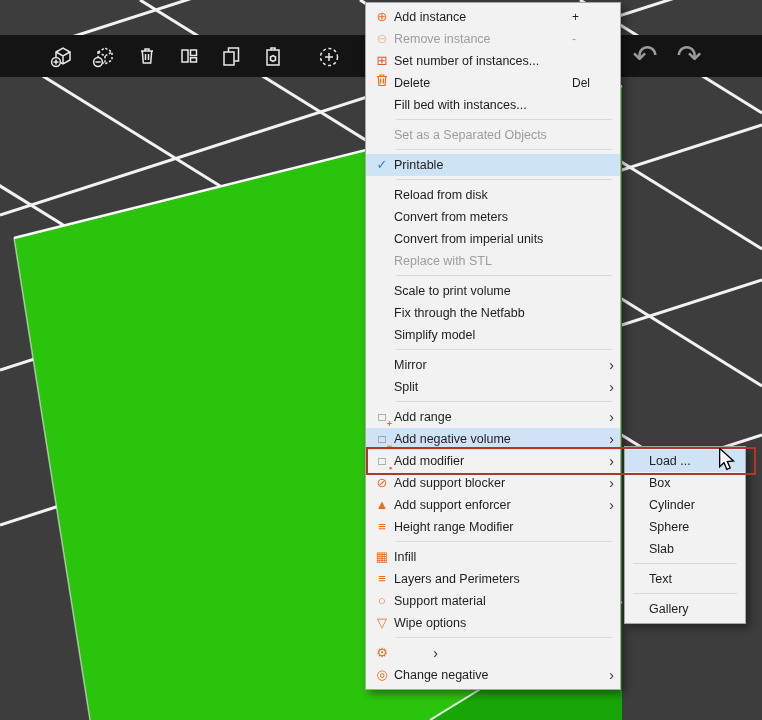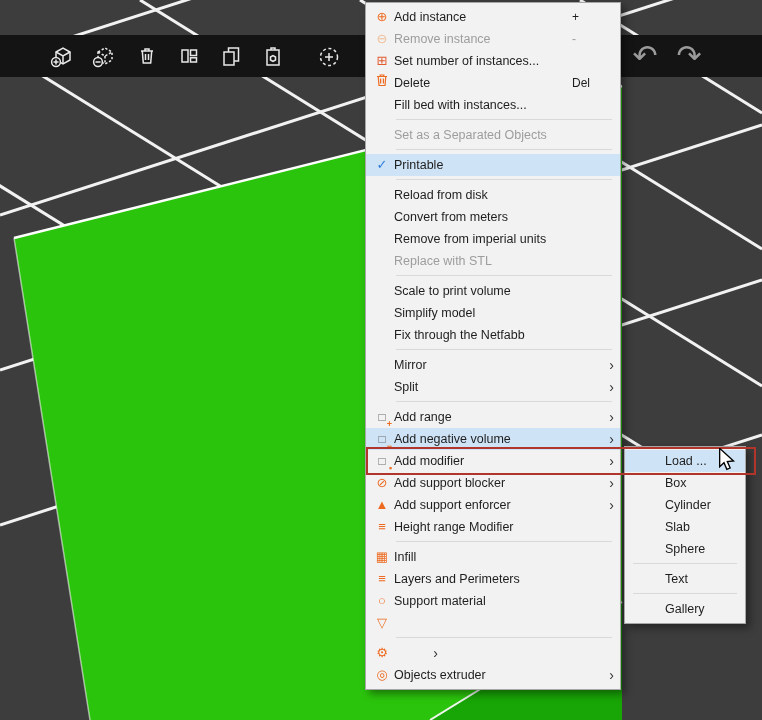--- a/index.html
+++ b/index.html
@@ -44,21 +44,21 @@
   .mi-ic.layered{position:relative;}
   .mi-ic .box-base{font-size:12px;}
   .mi-ic .box-ov{
     position:absolute;right:2px;bottom:-1px;font-size:9px;
     font-style:normal;font-weight:bold;line-height:9px;
   }
   .mi-label{flex:1;white-space:nowrap;overflow:hidden;}
   .mi-short{flex:0 0 30px;font-size:12px;text-align:left;padding-left:2px;}
   .mi-arrow{flex:0 0 12px;text-align:right;font-size:14px;color:#333;line-height:22px;}
   .sep{height:1px;background:#d9d9d9;margin:3px 8px 4px 30px;}
-  .submenu .mi{padding-left:18px;}
+  .submenu .mi{padding-left:2px;}
   .submenu .mi-ic{flex:0 0 22px;width:22px;}
   .submenu .mi-short{flex:0 0 0px;width:0;padding:0;}
   .submenu .mi-arrow{flex:0 0 8px;}
   .submenu .sep{margin-left:8px;}
 
   
   .annotation{
     position:absolute;left:366px;top:447px;width:390px;height:28px;
     border:2px solid #b2352b;box-sizing:border-box;
     z-index:40;pointer-events:none;
@@ -214,46 +214,46 @@
         <span class="mi-arrow"></span>
       </div>
       <div class="mi">
         <span class="mi-ic"></span>
         <span class="mi-label">Convert from meters</span>
         <span class="mi-short"></span>
         <span class="mi-arrow"></span>
       </div>
       <div class="mi">
         <span class="mi-ic"></span>
-        <span class="mi-label">Remove from imperial units</span>
+        <span class="mi-label">Convert from imperial units</span>
         <span class="mi-short"></span>
         <span class="mi-arrow"></span>
       </div>
       <div class="mi disabled">
         <span class="mi-ic"></span>
         <span class="mi-label">Replace with STL</span>
         <span class="mi-short"></span>
         <span class="mi-arrow"></span>
       </div>
       <div class="sep"></div>
       <div class="mi">
         <span class="mi-ic"></span>
         <span class="mi-label">Scale to print volume</span>
         <span class="mi-short"></span>
         <span class="mi-arrow"></span>
       </div>
       <div class="mi">
         <span class="mi-ic"></span>
+        <span class="mi-label">Fix through the Netfabb</span>
+        <span class="mi-short"></span>
+        <span class="mi-arrow"></span>
+      </div>
+      <div class="mi">
+        <span class="mi-ic"></span>
         <span class="mi-label">Simplify model</span>
-        <span class="mi-short"></span>
-        <span class="mi-arrow"></span>
-      </div>
-      <div class="mi">
-        <span class="mi-ic"></span>
-        <span class="mi-label">Fix through the Netfabb</span>
         <span class="mi-short"></span>
         <span class="mi-arrow"></span>
       </div>
       <div class="sep"></div>
       <div class="mi">
         <span class="mi-ic"></span>
         <span class="mi-label">Mirror</span>
         <span class="mi-short"></span>
         <span class="mi-arrow">›</span>
       </div>
@@ -314,32 +314,33 @@
         <span class="mi-arrow"></span>
       </div>
       <div class="mi">
         <span class="mi-ic" style="color: rgb(237, 107, 33);">○</span>
         <span class="mi-label">Support material</span>
         <span class="mi-short"></span>
         <span class="mi-arrow"></span>
       </div>
       <div class="mi">
         <span class="mi-ic" style="color: rgb(237, 107, 33);">▽</span>
+        <span class="mi-label">Wipe options</span>
         <span class="mi-short"></span>
         <span class="mi-arrow"></span>
       </div>
       <div class="sep"></div>
       <div class="mi">
         <span class="mi-ic" style="color: rgb(237, 107, 33);">⚙</span>
         <span class="mi-short"></span>
         <span class="mi-arrow">›</span>
       </div>
       <div class="mi">
         <span class="mi-ic" style="color: rgb(237, 107, 33);">◎</span>
-        <span class="mi-label">Objects extruder</span>
+        <span class="mi-label">Change negative</span>
         <span class="mi-short"></span>
         <span class="mi-arrow">›</span>
       </div>
     </div>
   <div class="menu submenu" id="sub-menu">
       <div class="mi hl">
         <span class="mi-ic"></span>
         <span class="mi-label">Load ...</span>
         <span class="mi-short"></span>
         <span class="mi-arrow"></span>
@@ -351,27 +352,27 @@
         <span class="mi-arrow"></span>
       </div>
       <div class="mi">
         <span class="mi-ic"></span>
         <span class="mi-label">Cylinder</span>
         <span class="mi-short"></span>
         <span class="mi-arrow"></span>
       </div>
       <div class="mi">
         <span class="mi-ic"></span>
+        <span class="mi-label">Sphere</span>
+        <span class="mi-short"></span>
+        <span class="mi-arrow"></span>
+      </div>
+      <div class="mi">
+        <span class="mi-ic"></span>
         <span class="mi-label">Slab</span>
-        <span class="mi-short"></span>
-        <span class="mi-arrow"></span>
-      </div>
-      <div class="mi">
-        <span class="mi-ic"></span>
-        <span class="mi-label">Sphere</span>
         <span class="mi-short"></span>
         <span class="mi-arrow"></span>
       </div>
       <div class="sep"></div>
       <div class="mi">
         <span class="mi-ic"></span>
         <span class="mi-label">Text</span>
         <span class="mi-short"></span>
         <span class="mi-arrow"></span>
       </div>

